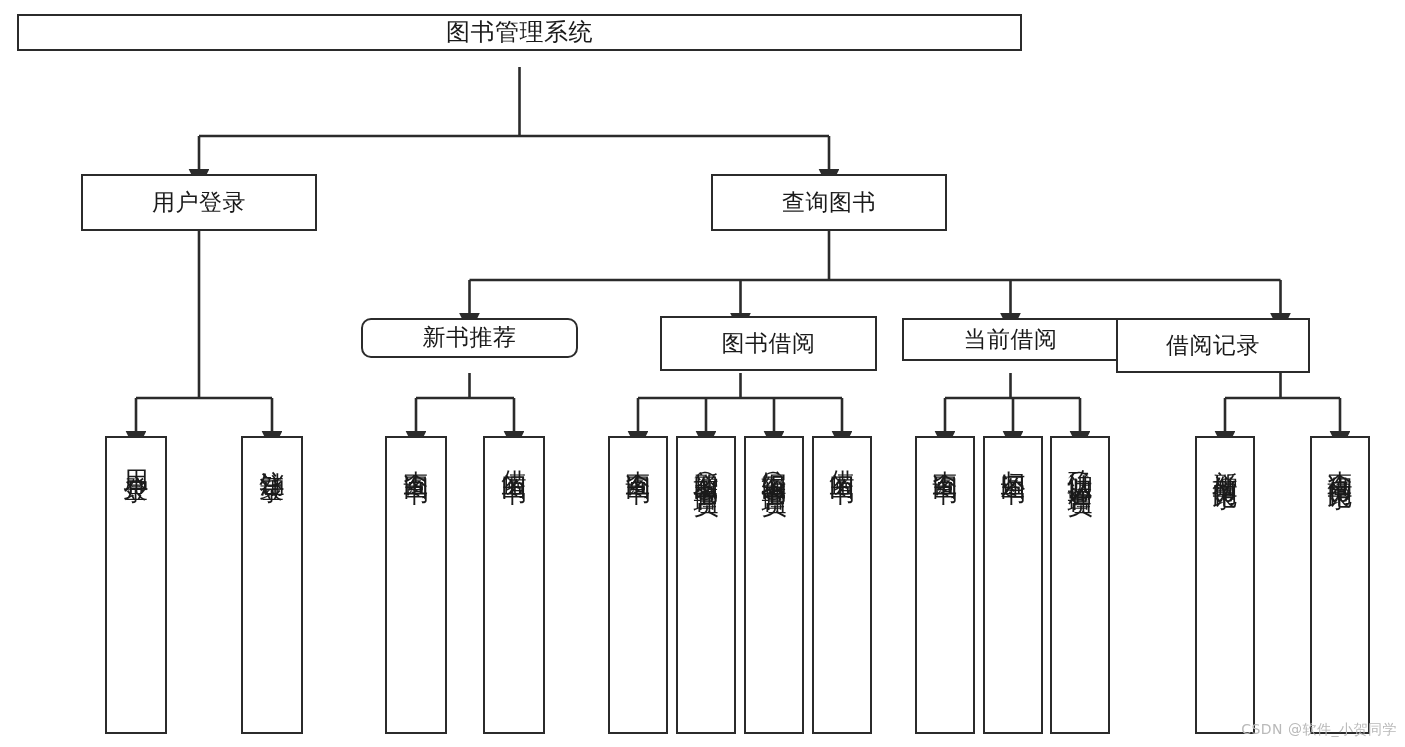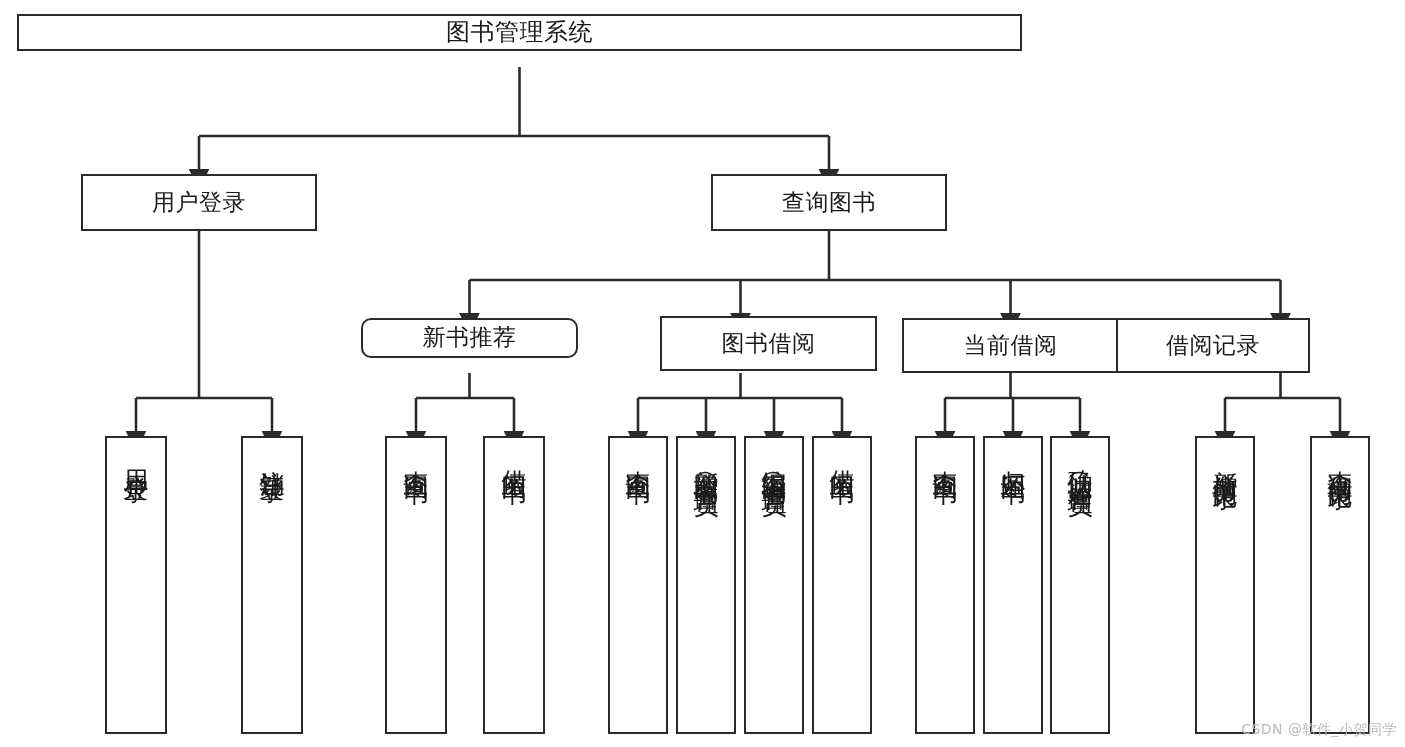--- a/index.html
+++ b/index.html
@@ -126,21 +126,21 @@
       </div>
       <div class="node horizontal" style="left: 711px; top: 174px; width: 236px; height: 57px;">
         <span class="node-label">查询图书</span>
       </div>
       <div class="node horizontal" style="left: 361px; top: 318px; width: 217px; height: 40px; border-radius: 10px;">
         <span class="node-label">新书推荐</span>
       </div>
       <div class="node horizontal" style="left: 632px; top: 316px; width: 217px; height: 55px; margin-left: 28px;">
         <span class="node-label">图书借阅</span>
       </div>
-      <div class="node horizontal" style="left: 902px; top: 318px; width: 217px; height: 55px;">
+      <div class="node horizontal" style="left: 902px; top: 318px; width: 217px; height: 43px;">
         <span class="node-label">当前借阅</span>
       </div>
       <div class="node horizontal" style="left: 1116px; top: 318px; width: 194px; height: 55px;">
         <span class="node-label">借阅记录</span>
       </div>
       <div class="node vertical" style="left: 105px; top: 436px; width: 62px; height: 298px;">
         <span class="node-label">用户登录</span>
       </div>
       <div class="node vertical" style="left: 241px; top: 436px; width: 62px; height: 298px;">
         <span class="node-label">注销登录</span>

